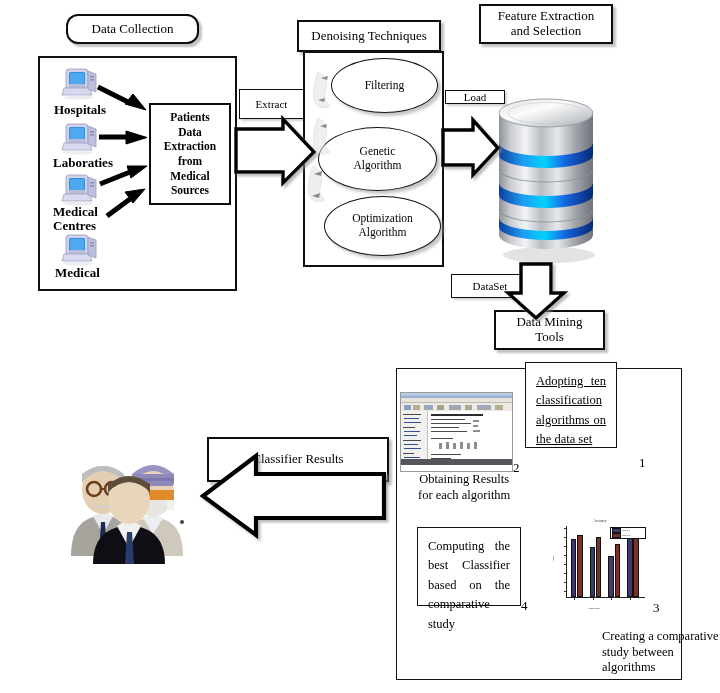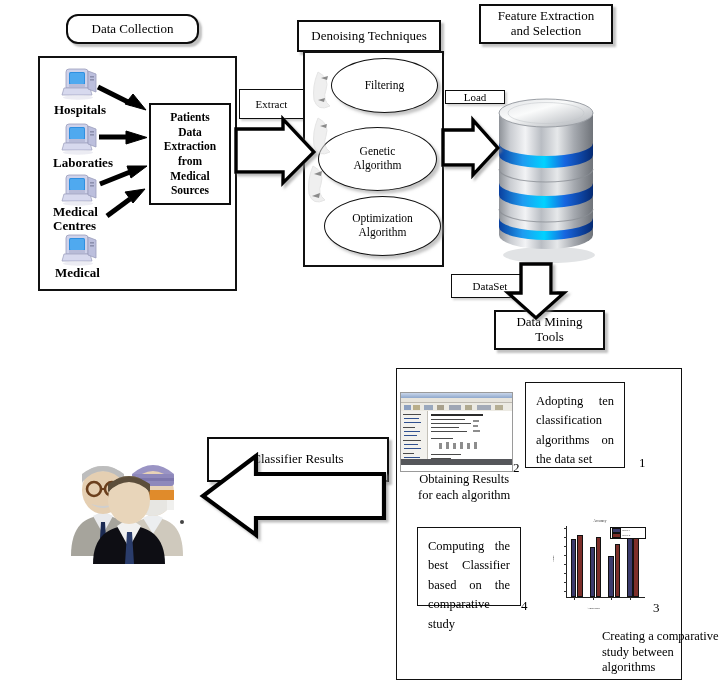--- a/index.html
+++ b/index.html
@@ -299,21 +299,21 @@
       <path d="M72 102 L77 102 L79 134 L70 134 Z" fill="#2a3c6b"></path>
       <ellipse cx="74" cy="70" rx="21" ry="24" fill="#e8d5ba"></ellipse>
       <path d="M53 68 C53 46 95 46 95 68 C95 54 88 46 74 46 C60 46 53 54 53 68 Z" fill="#6a5b45"></path>
       <path d="M53 62 Q74 42 95 62 L95 54 Q74 40 53 54 Z" fill="#5c4e3b"></path>
     </g>
   </svg>
 </div>
 
 <div class="panel thin" style="left:396px;top:368px;width:286px;height:312px;"></div>
 
-<div class="jbox" style="left:525px;top:382px;width:100px;height:86px;">
+<div class="jbox" style="left:525px;top:362px;width:92px;height:86px;text-decoration:underline;">
   <span>Adopting ten classification algorithms on the data set</span>
 </div>
 <div class="jnum" style="left:639px;top:455px;">1</div>
 
 <div class="shot" style="left:400px;top:392px;width:111px;height:78px;">
   <div class="shotTitle"></div>
   <div class="shotMenu"></div>
   <div class="shotTool">
     <div class="blk" style="left:3px;top:2px;width:7px;height:5px;background:#8ca0c0;"></div>
     <div class="blk" style="left:12px;top:2px;width:7px;height:5px;background:#b9ae8a;"></div>

